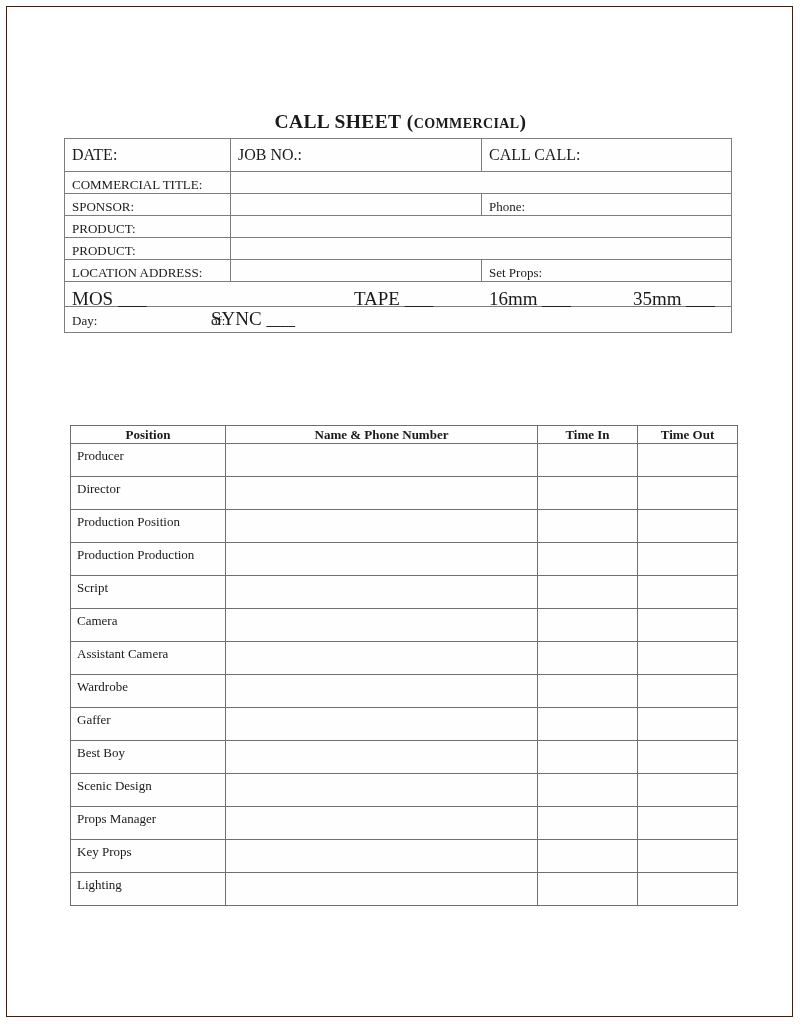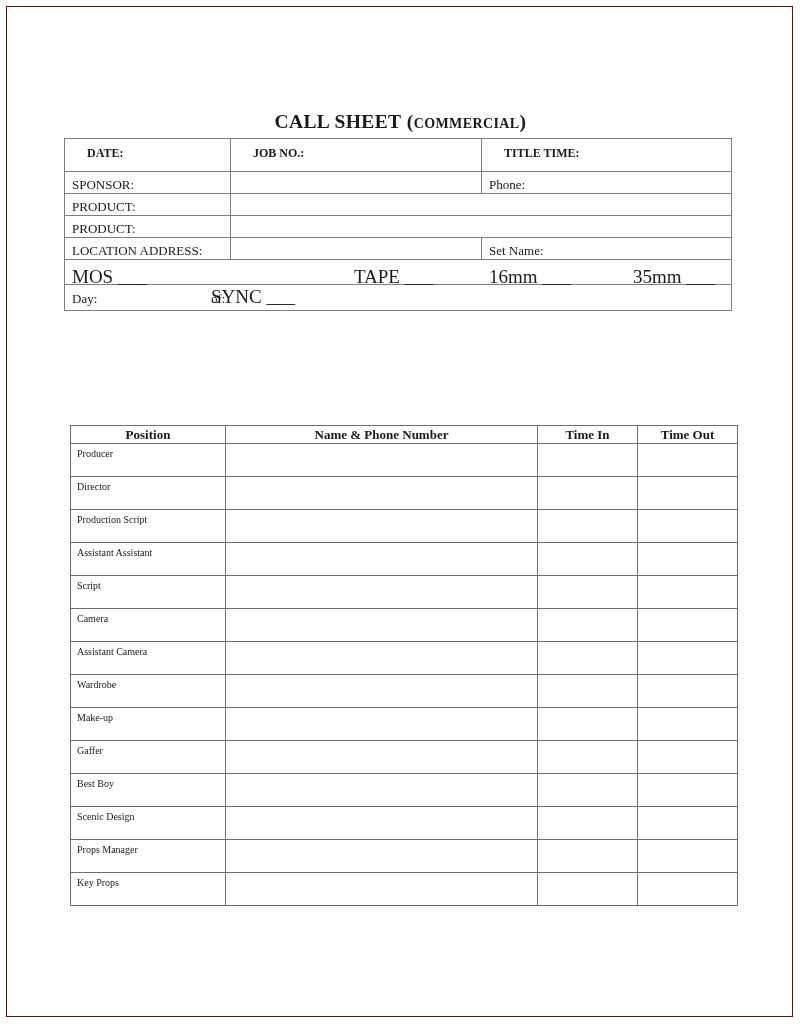--- a/index.html
+++ b/index.html
@@ -78,23 +78,22 @@
   
   #info-table {
     left: 57px;
     top: 131px;
     width: 667px;
   }
   #info-table td {
     border-color: #7d7d7d;
   }
   .hdr-strong {
-    font-weight: bold;
-    font-size: 12px;
-    margin-left: 15px;
+    font-weight: normal;
+    font-size: 16px;
   }
   .row-date td { height: 32px; }
   .row-std  td { height: 21px; }
   .row-mos  td { height: 24px; }
   .row-day  td { height: 25px; }
 
   .row-date .cell-pad { padding-top: 7px; }
 
   
   .mos-strip {
@@ -144,21 +143,21 @@
     font-weight: bold;
     font-size: 13px;
     line-height: 17px;
     padding: 0;
   }
   #crew-table tbody td {
     height: 32px;
   }
   .pos-cell .cell-pad {
     padding: 4px 0 0 6px;
-    font-size: 10px;
+    font-size: 13px;
   }
 
   
   .col-pos   { width: 155px; }
   .col-name  { width: 312px; }
   .col-in    { width: 100px; }
   .col-out   { width: 100px; }
 </style>
 </head>
 <body>
@@ -179,65 +178,73 @@
       <tbody>
 
         <tr class="row-date">
           <td>
             <span class="cell-pad hdr-strong">DATE:</span>
           </td>
           <td>
             <span class="cell-pad hdr-strong">JOB NO.:</span>
           </td>
           <td>
-            <span class="cell-pad hdr-strong">TITLE TIME:</span>
-          </td>
-        </tr>
-
-
+            <span class="cell-pad hdr-strong">CALL CALL:</span>
+          </td>
+        </tr>
 
         <tr class="row-std">
           <td>
-            <span class="cell-pad">SPONSOR:</span>
-          </td>
-          <td>
-            <span class="cell-pad"></span>
-          </td>
-          <td>
-            <span class="cell-pad">Phone:</span>
-          </td>
-        </tr>
-
-        <tr class="row-std">
-          <td>
-            <span class="cell-pad">PRODUCT:</span>
+            <span class="cell-pad">COMMERCIAL TITLE:</span>
           </td>
           <td colspan="2">
             <span class="cell-pad"></span>
           </td>
         </tr>
 
+
+        <tr class="row-std">
+          <td>
+            <span class="cell-pad">SPONSOR:</span>
+          </td>
+          <td>
+            <span class="cell-pad"></span>
+          </td>
+          <td>
+            <span class="cell-pad">Phone:</span>
+          </td>
+        </tr>
+
         <tr class="row-std">
           <td>
             <span class="cell-pad">PRODUCT:</span>
           </td>
           <td colspan="2">
             <span class="cell-pad"></span>
           </td>
         </tr>
 
         <tr class="row-std">
           <td>
+            <span class="cell-pad">PRODUCT:</span>
+          </td>
+          <td colspan="2">
+            <span class="cell-pad"></span>
+          </td>
+        </tr>
+
+        <tr class="row-std">
+          <td>
             <span class="cell-pad">LOCATION ADDRESS:</span>
           </td>
           <td>
             <span class="cell-pad"></span>
           </td>
           <td>
-            <span class="cell-pad">Set Name:</span>
+            <span class="cell-pad">Set Props:</span>
           </td>
         </tr>
 
         <tr class="row-mos">
           <td colspan="3">
             <div class="mos-strip">
               <span class="mos-1">MOS ___</span>
               <span class="mos-2">SYNC ___</span>
               <span class="mos-3">TAPE ___</span>
               <span class="mos-4">16mm ___</span>
@@ -296,35 +303,35 @@
             </td>
             <td>
               <span class="cell-pad"></span>
             </td>
             <td>
               <span class="cell-pad"></span>
             </td>
           </tr>
           <tr>
             <td class="pos-cell">
-              <span class="cell-pad">Production Script</span>
-            </td>
-            <td>
-              <span class="cell-pad"></span>
-            </td>
-            <td>
-              <span class="cell-pad"></span>
-            </td>
-            <td>
-              <span class="cell-pad"></span>
-            </td>
-          </tr>
-          <tr>
-            <td class="pos-cell">
-              <span class="cell-pad">Assistant Assistant</span>
+              <span class="cell-pad">Production Position</span>
+            </td>
+            <td>
+              <span class="cell-pad"></span>
+            </td>
+            <td>
+              <span class="cell-pad"></span>
+            </td>
+            <td>
+              <span class="cell-pad"></span>
+            </td>
+          </tr>
+          <tr>
+            <td class="pos-cell">
+              <span class="cell-pad">Production Production</span>
             </td>
             <td>
               <span class="cell-pad"></span>
             </td>
             <td>
               <span class="cell-pad"></span>
             </td>
             <td>
               <span class="cell-pad"></span>
             </td>
@@ -380,34 +387,20 @@
             </td>
             <td>
               <span class="cell-pad"></span>
             </td>
             <td>
               <span class="cell-pad"></span>
             </td>
           </tr>
           <tr>
             <td class="pos-cell">
-              <span class="cell-pad">Make-up</span>
-            </td>
-            <td>
-              <span class="cell-pad"></span>
-            </td>
-            <td>
-              <span class="cell-pad"></span>
-            </td>
-            <td>
-              <span class="cell-pad"></span>
-            </td>
-          </tr>
-          <tr>
-            <td class="pos-cell">
               <span class="cell-pad">Gaffer</span>
             </td>
             <td>
               <span class="cell-pad"></span>
             </td>
             <td>
               <span class="cell-pad"></span>
             </td>
             <td>
               <span class="cell-pad"></span>
@@ -451,20 +444,34 @@
             <td>
               <span class="cell-pad"></span>
             </td>
             <td>
               <span class="cell-pad"></span>
             </td>
           </tr>
           <tr>
             <td class="pos-cell">
               <span class="cell-pad">Key Props</span>
+            </td>
+            <td>
+              <span class="cell-pad"></span>
+            </td>
+            <td>
+              <span class="cell-pad"></span>
+            </td>
+            <td>
+              <span class="cell-pad"></span>
+            </td>
+          </tr>
+          <tr>
+            <td class="pos-cell">
+              <span class="cell-pad">Lighting</span>
             </td>
             <td>
               <span class="cell-pad"></span>
             </td>
             <td>
               <span class="cell-pad"></span>
             </td>
             <td>
               <span class="cell-pad"></span>
             </td>

